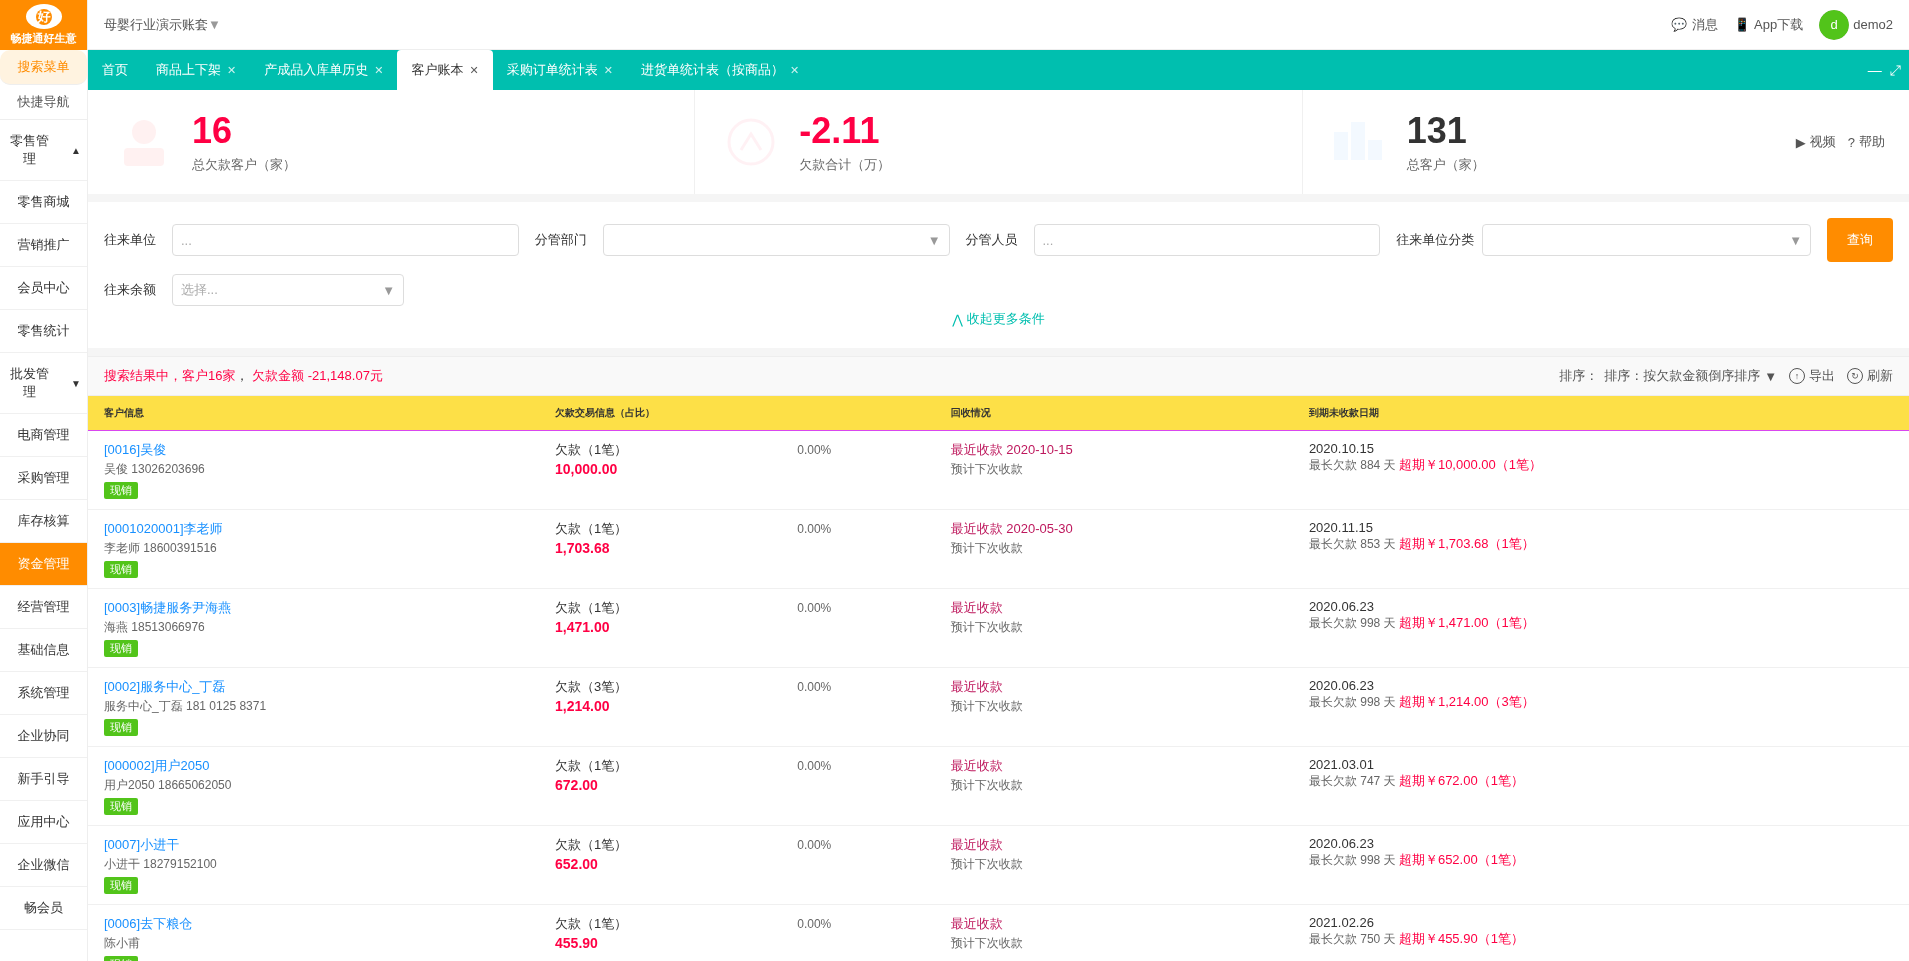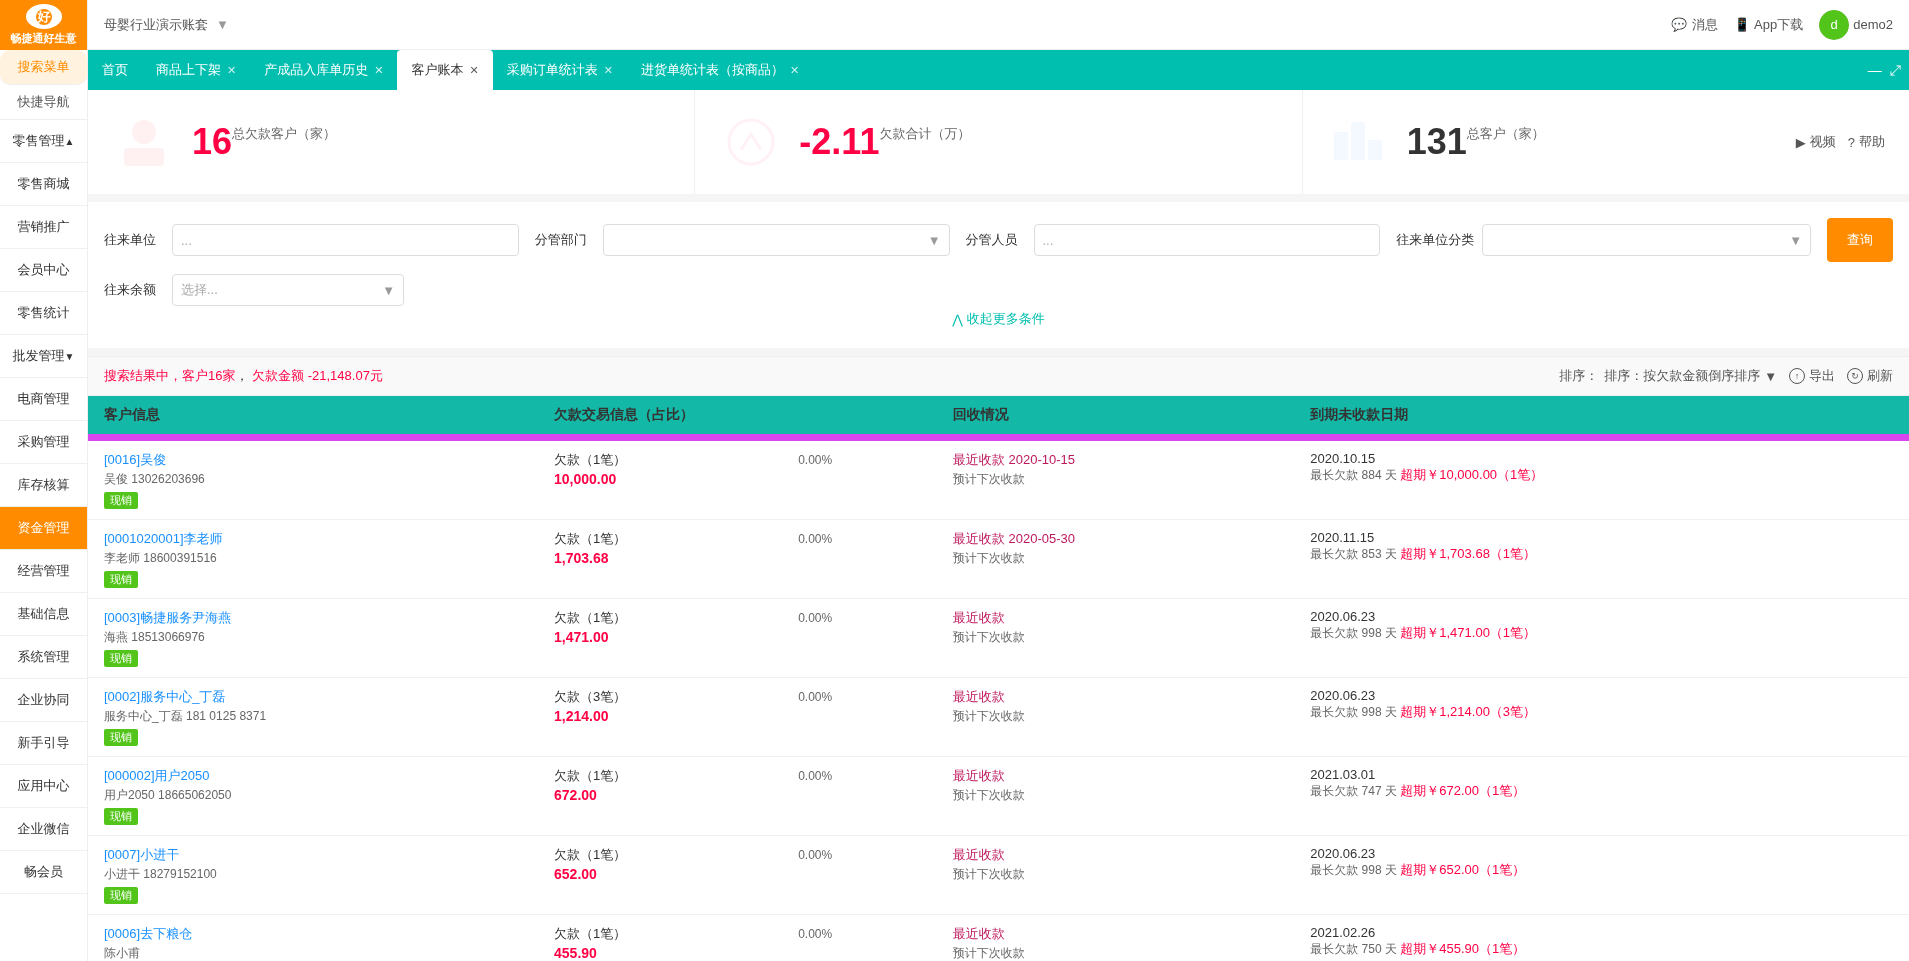--- a/index.html
+++ b/index.html
@@ -4,21 +4,21 @@
   <style>
     * { box-sizing: border-box; margin: 0; padding: 0; font-family: 'Microsoft YaHei', Arial, sans-serif; font-size: 13px; }
     body { background: #f5f5f5; display: flex; height: 961px; overflow: hidden; }
 
     
     .sidebar { width: 88px; background: #fff; display: flex; flex-direction: column; border-right: 1px solid #eee; flex-shrink: 0; }
     .sidebar-logo { background: #ff8c00; height: 50px; display: flex; align-items: center; justify-content: center; color: #fff; font-size: 12px; flex-direction: column; padding: 4px; }
     .sidebar-logo .logo-text { font-size: 11px; font-weight: bold; }
     .sidebar-search { background: #fff3e0; padding: 8px; text-align: center; cursor: pointer; color: #ff8c00; font-size: 12px; border-bottom: 1px solid #eee; border-radius: 10px; }
     .sidebar-quick { padding: 8px; text-align: center; color: #555; font-size: 12px; border-bottom: 1px solid #eee; cursor: pointer; }
-    .sidebar-nav-item { padding: 12px 6px; text-align: center; color: #333; font-size: 12px; cursor: pointer; border-bottom: 1px solid #f0f0f0; display: flex; align-items: center; justify-content: center; gap: 0; }
+    .sidebar-nav-item { padding: 12px 6px; text-align: center; color: #333; font-size: 12px; cursor: pointer; border-bottom: 1px solid #f0f0f0; display: flex; align-items: center; justify-content: center; gap: 18px; }
     .sidebar-nav-item.active { background: #ff8c00; color: #fff; }
     .sidebar-nav-item .arrow { font-size: 10px; }
 
     
     .main { flex: 1; display: flex; flex-direction: column; overflow: hidden; }
 
     
     .top-header { height: 50px; background: #fff; display: flex; align-items: center; justify-content: flex-end; padding: 0 16px; border-bottom: 1px solid #eee; gap: 16px; }
     .top-header-item { display: flex; align-items: center; gap: 4px; color: #555; font-size: 13px; cursor: pointer; }
     .avatar { width: 30px; height: 30px; border-radius: 50%; background: #ccc; overflow: hidden; display: flex; align-items: center; justify-content: center; color: #fff; font-size: 12px; }
@@ -32,21 +32,21 @@
 
     
     .page-content { flex: 1; overflow-y: auto; background: #f5f5f5; }
 
     
     .stats-row { display: flex; background: #fff; margin-bottom: 8px; }
     .stat-card { flex: 1; padding: 20px 24px; display: flex; align-items: center; gap: 16px; border-right: 1px solid #f0f0f0; }
     .stat-card:last-child { border-right: none; }
     .stat-icon { width: 64px; height: 64px; display: flex; align-items: center; justify-content: center; }
     .stat-icon svg { opacity: 0.3; }
-    .stat-info { display: flex; flex-direction: row; }
+    .stat-info { display: flex; flex-direction: column; }
     .stat-number { font-size: 36px; font-weight: bold; color: #f04; }
     .stat-number.negative { color: #f04; }
     .stat-number.dark { color: #333; }
     .stat-label { font-size: 13px; color: #666; margin-top: 4px; }
     .stat-actions { margin-left: auto; display: flex; align-items: center; gap: 12px; color: #555; font-size: 12px; cursor: pointer; }
 
     
     .filter-area { background: #fff; padding: 16px; margin-bottom: 8px; }
     .filter-row { display: flex; align-items: center; gap: 16px; margin-bottom: 12px; flex-wrap: wrap; }
     .filter-item { display: flex; align-items: center; gap: 8px; flex: 1; min-width: 200px; }
@@ -61,21 +61,21 @@
     .results-header { background: #f9f9f9; padding: 10px 16px; display: flex; align-items: center; justify-content: space-between; border-top: 1px solid #eee; border-bottom: 1px solid #eee; }
     .results-info { font-size: 13px; color: #333; }
     .results-info span { color: #f04; }
     .results-actions { display: flex; align-items: center; gap: 12px; font-size: 13px; color: #555; }
     .sort-select { display: flex; align-items: center; gap: 4px; cursor: pointer; color: #555; }
     .action-btn { display: flex; align-items: center; gap: 4px; cursor: pointer; color: #555; }
     .action-btn .icon-circle { width: 16px; height: 16px; border-radius: 50%; border: 1px solid currentColor; display: flex; align-items: center; justify-content: center; font-size: 9px; }
 
     
     .data-table { background: #fff; width: 100%; border-collapse: collapse; }
-    .data-table th { background: #14b8a6; padding: 10px 16px; text-align: left; font-weight: 600; color: #333; font-size: 14px; border-bottom: 7px solid #d946ef; }
+    .data-table th { background: #fde047; padding: 10px 16px; text-align: left; font-weight: 600; color: #333; font-size: 10px; border-bottom: 1px solid #d946ef; }
     .data-table td { padding: 10px 16px; border-bottom: 1px solid #f0f0f0; vertical-align: top; }
     .customer-name { color: #1890ff; cursor: pointer; font-size: 13px; text-decoration: none; display: block; }
     .customer-phone { color: #666; font-size: 12px; margin-top: 2px; }
     .tag-xian { background: #52c41a; color: #fff; font-size: 11px; padding: 1px 6px; border-radius: 2px; display: inline-block; margin-top: 4px; }
     .debt-count { color: #333; font-size: 13px; }
     .debt-amount { color: #f04; font-size: 14px; font-weight: bold; margin-top: 2px; }
     .debt-ratio { color: #666; font-size: 12px; margin-top: 2px; }
     .return-date { color: #be185d; font-size: 13px; }
     .return-next { color: #666; font-size: 12px; margin-top: 2px; }
     .overdue-date { color: #333; font-size: 13px; }
@@ -156,21 +156,21 @@
     <span>企业微信</span>
   </div>
   <div class="sidebar-nav-item">
     <span>畅会员</span>
   </div>
 </div>
 
 <div class="main">
 
   <div class="top-header">
-    <div style="margin-right:auto;display:flex;align-items:center;gap:8px;color:#555;font-size:12px;">
+    <div style="margin-right:auto;display:flex;align-items:center;color:#555;font-size:12px;">
       <span>母婴行业演示账套</span>
       <span style="color:#999;">▼</span>
     </div>
     <div class="top-header-item">
       <span>💬</span>
       <span>消息</span>
     </div>
     <div class="top-header-item">
       <span>📱</span>
       <span>App下载</span>

